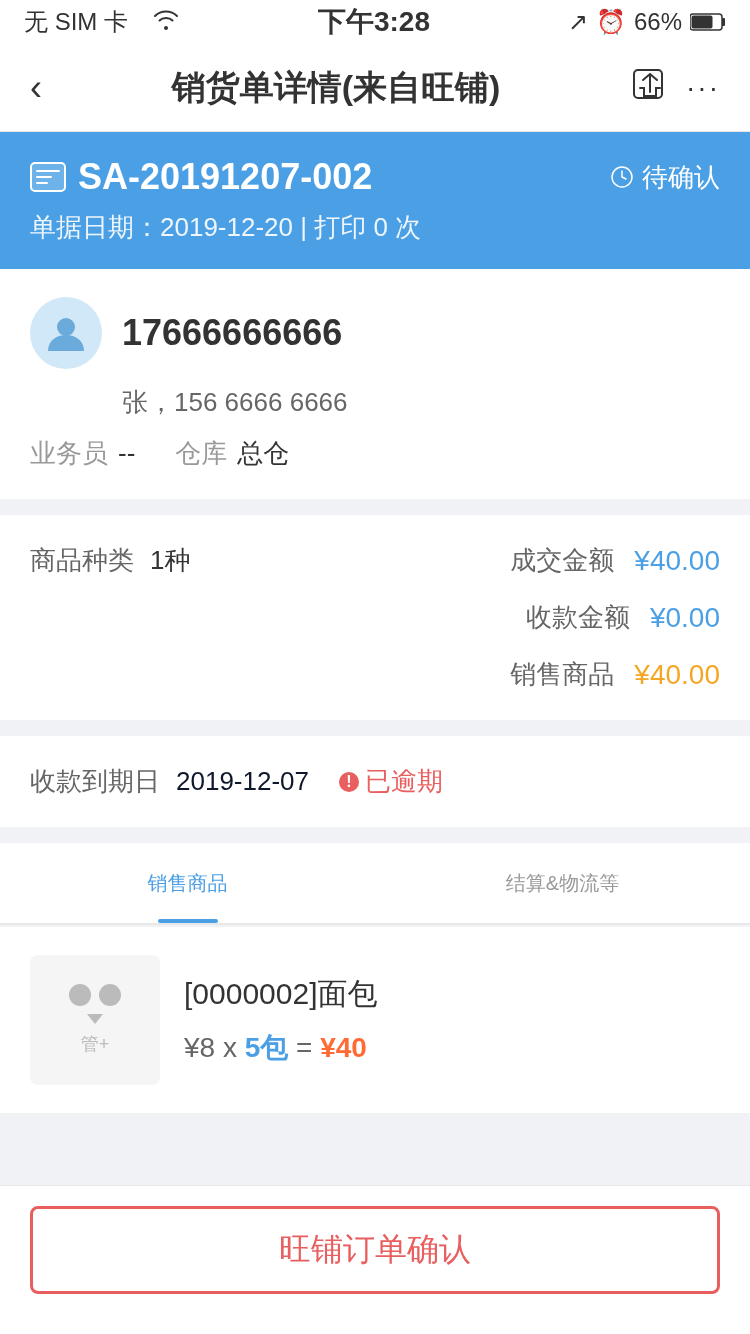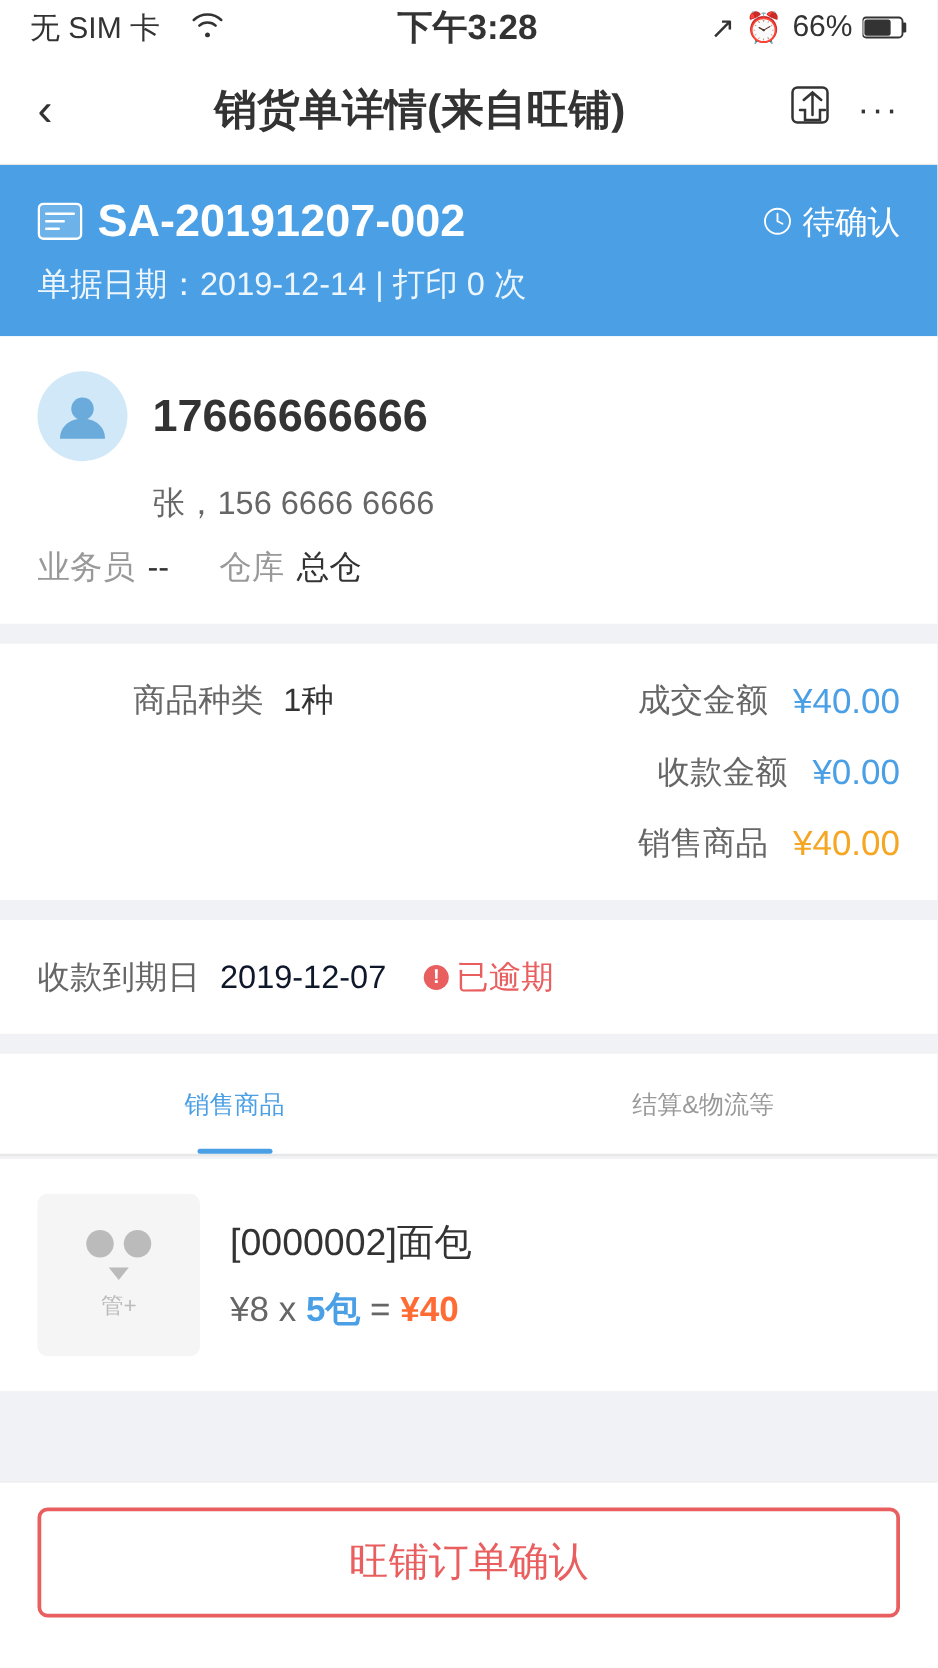--- a/index.html
+++ b/index.html
@@ -132,21 +132,20 @@
       padding: 28px 30px;
       margin-bottom: 16px;
       display: flex;
       align-items: flex-start;
     }
     .stats-left {
       flex: 1;
       display: flex;
       align-items: center;
       gap: 16px;
-      justify-content: center;
     }
     .stats-label { font-size: 26px; color: #666; }
     .stats-value { font-size: 26px; color: #333; }
     .stats-right {
       flex: 1.2;
       display: flex;
       flex-direction: column;
       align-items: flex-end;
       gap: 22px;
     }
@@ -394,21 +393,21 @@
       <span>SA-20191207-002</span>
     </div>
     <div class="order-status">
       <svg width="24" height="24" viewBox="0 0 24 24" fill="none">
         <circle cx="12" cy="12" r="10" stroke="white" stroke-width="1.5"></circle>
         <path d="M12 6v6l4 2" stroke="white" stroke-width="1.5" stroke-linecap="round"></path>
       </svg>
       <span>待确认</span>
     </div>
   </div>
-  <div class="order-date">单据日期：2019-12-14 | 打印 0 次</div>
+  <div class="order-date">单据日期：2019-12-20 | 打印 0 次</div>
 </div>
 
 <div class="customer-card">
   <div class="customer-row">
     <div class="avatar">
       <svg width="44" height="44" viewBox="0 0 44 44" fill="none">
         <circle cx="22" cy="16" r="9" fill="#6aabdb"></circle>
         <path d="M4 40c0-10 8-16 18-16s18 6 18 16" fill="#6aabdb"></path>
       </svg>
     </div>

